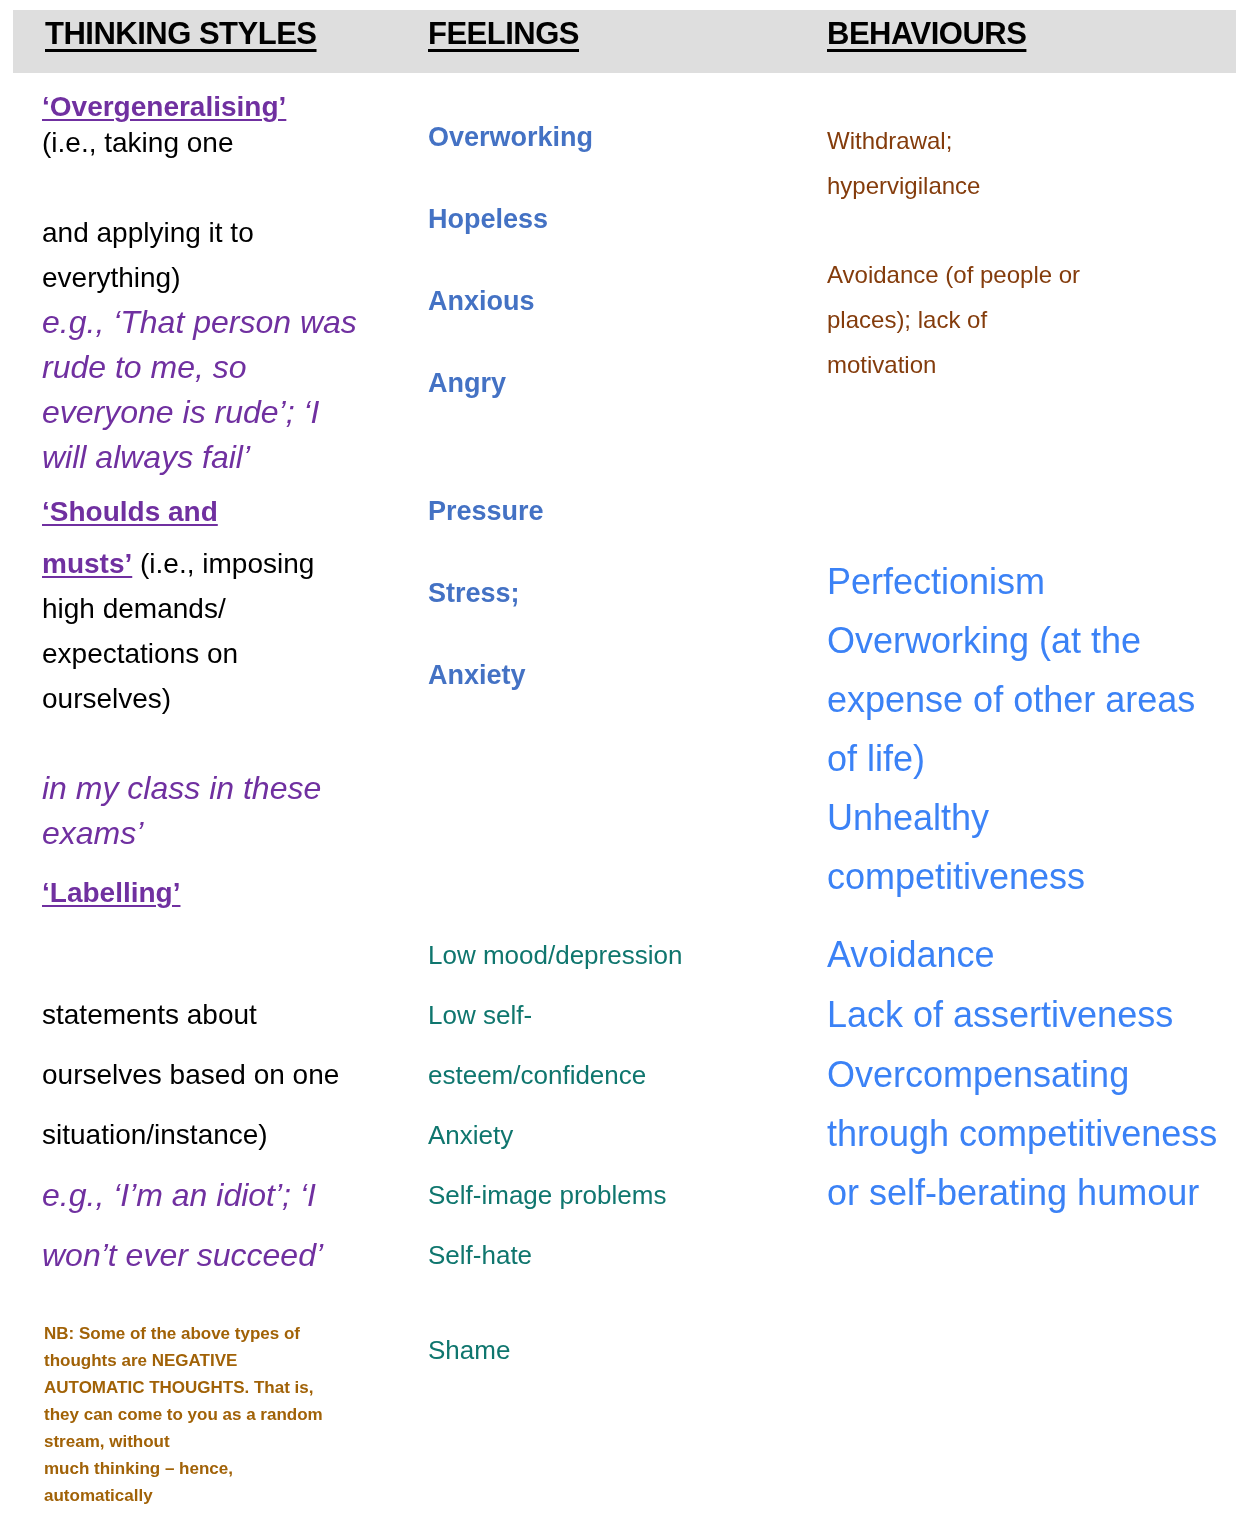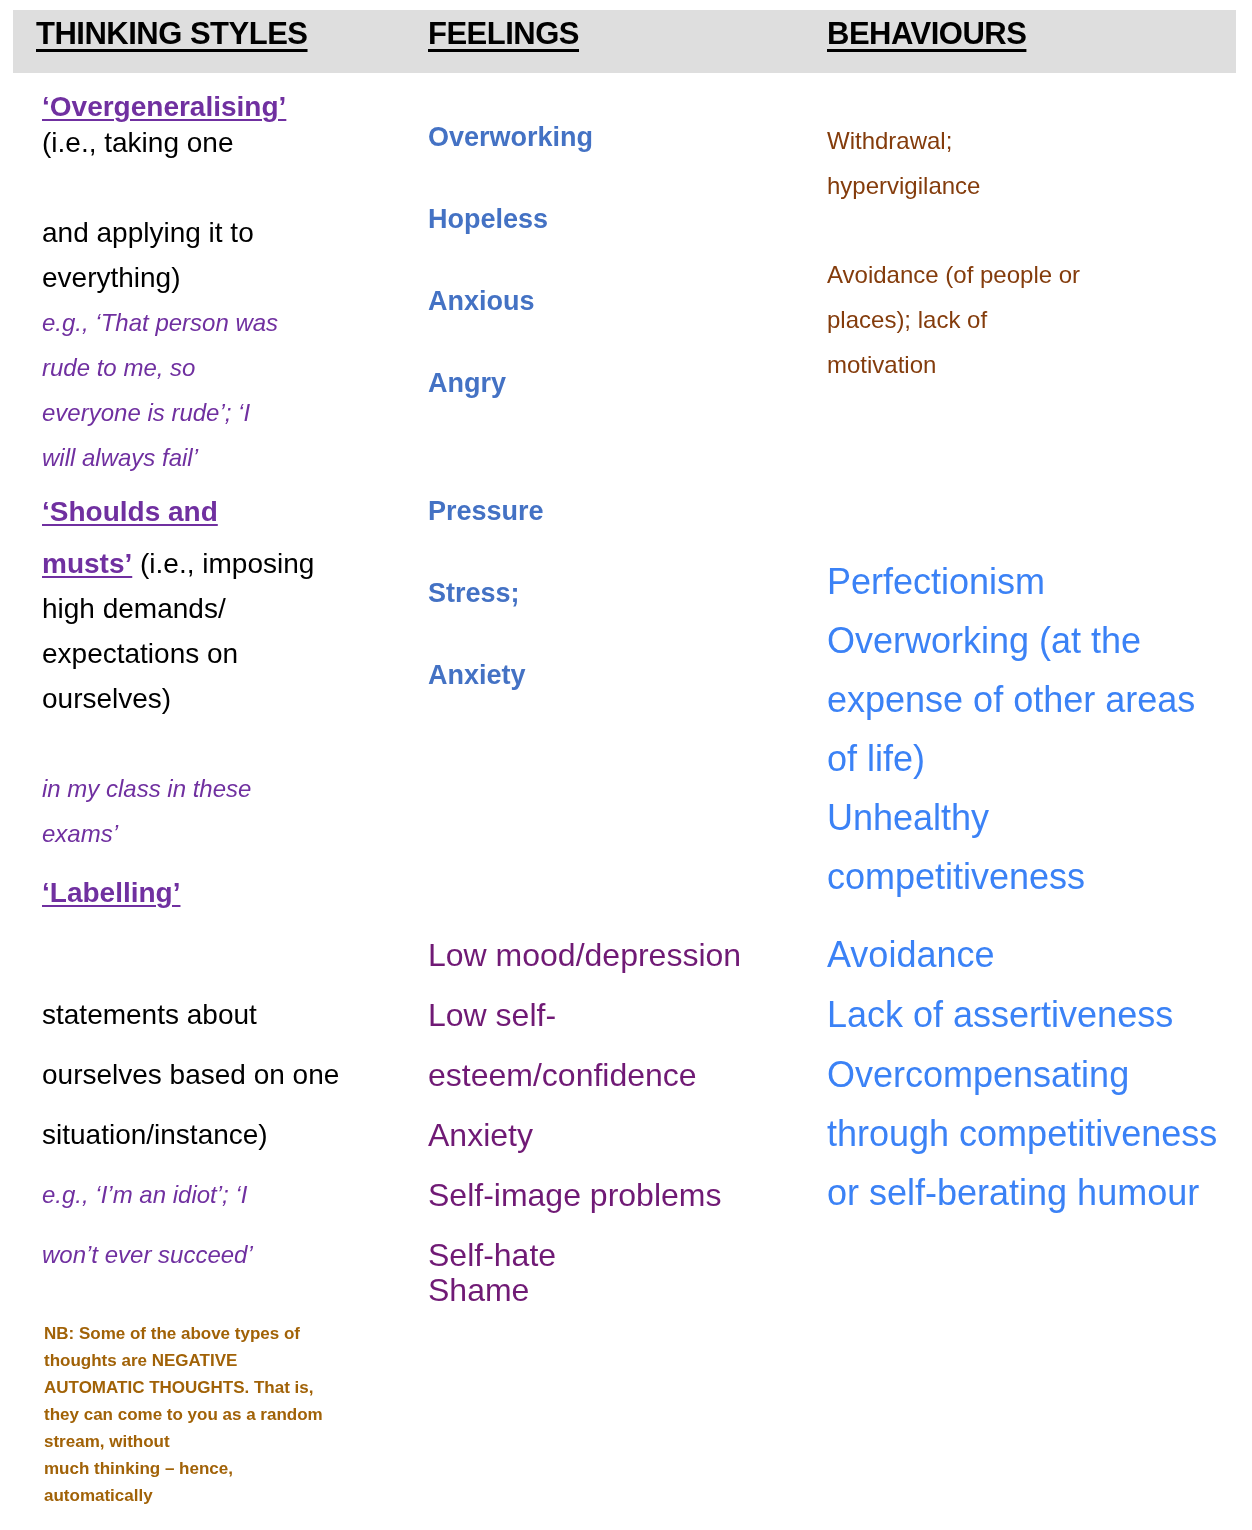--- a/index.html
+++ b/index.html
@@ -30,21 +30,21 @@
     top: 16px;
     font-weight: bold;
     font-size: 31px;
     letter-spacing: -0.5px;
     color: #000000;
     text-decoration: underline;
     text-underline-offset: 5px;
     text-decoration-thickness: 3px;
     white-space: nowrap;
   }
-  .hc-thinking { left: 36px; }
+  .hc-thinking { left: 45px; }
   .hc-feelings { left: 428px; }
   .hc-behaviours { left: 827px; }
 
   
   .col {
     position: absolute;
     top: 0;
   }
   .col-thinking   { left: 42px;  width: 345px; }
   .col-feelings   { left: 428px; width: 390px; }
@@ -75,36 +75,36 @@
     text-decoration-thickness: 2px;
   }
   .t-body {
     color: #000000;
     font-size: 28px;
     line-height: 45px;
   }
   .t-eg {
     color: #7030a0;
     font-style: italic;
-    font-size: 24px;
+    font-size: 32px;
     line-height: 45px;
   }
   .t-body-wide { line-height: 60px; }
   .t-eg-wide   { line-height: 60px; }
 
   
   .f-item {
     color: #4472c4;
     font-weight: bold;
     font-size: 27px;
     line-height: 34px;
   }
   .f-item2 {
-    color: #701a75;
-    font-size: 32px;
+    color: #0f766e;
+    font-size: 26px;
     line-height: 60px;
   }
 
   
   .b-item {
     color: #843c0c;
     font-size: 24px;
     line-height: 45px;
   }
   .b-item-wide {
@@ -163,21 +163,21 @@
 
   <div class="tb f-item" style="top:494px;">Pressure</div>
   <div class="tb f-item" style="top:576px;">Stress;</div>
   <div class="tb f-item" style="top:658px;">Anxiety</div>
 
   <div class="tb f-item2" style="top:925px; width:390px;">Low mood/depression</div>
   <div class="tb f-item2" style="top:985px; width:150px;">Low self-esteem/confidence</div>
   <div class="tb f-item2" style="top:1105px; width:390px;">Anxiety</div>
   <div class="tb f-item2" style="top:1165px; width:390px;">Self-image problems</div>
   <div class="tb f-item2" style="top:1225px; width:390px;">Self-hate</div>
-  <div class="tb f-item2" style="top:1260px; width:390px;">Shame</div>
+  <div class="tb f-item2" style="top:1320px; width:390px;">Shame</div>
 </div>
 
 <div class="col col-behaviours">
   <div class="tb b-item" style="top:118px; width:400px;">Withdrawal;
 hypervigilance</div>
 
   <div class="tb b-item" style="top:252px; width:400px;">Avoidance (of people or
 places); lack of
 motivation</div>
 

